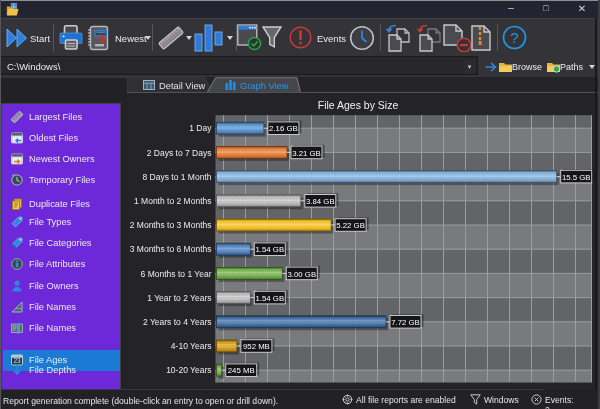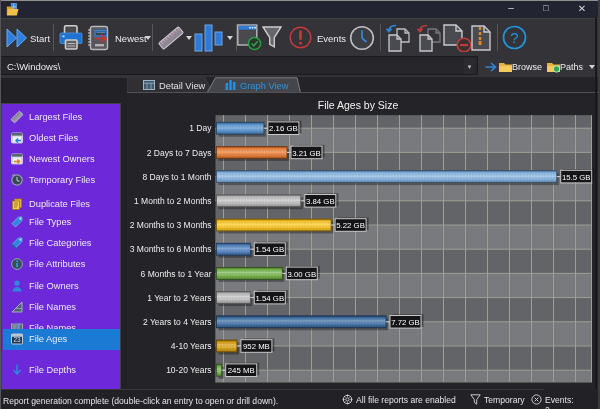--- a/index.html
+++ b/index.html
@@ -232,21 +232,21 @@
       </div>
       <div class="si" style="top:213.7px;">
         <svg width="14" height="14" viewBox="0 0 14 14" style="position:absolute;left:7px;top:3px">
           <rect x="1.5" y="3" width="6.5" height="8.5" fill="#5d6a75" stroke="#aab6c0" stroke-width="0.8"></rect>
           <rect x="9" y="3" width="3.5" height="8.5" fill="#5d6a75" stroke="#aab6c0" stroke-width="0.8"></rect>
           <path d="M2.5 5h4M2.5 7h4M2.5 9h3" stroke="#b9c4cd" stroke-width="0.8"></path>
           <path d="M8.2 2v11" stroke="#35a4dd" stroke-width="1"></path>
         </svg>
         <span>File Names</span>
       </div>
-      <div class="si" style="top:225px;background:#1b7bd4;padding-left:12px;">
+      <div class="si" style="top:246px;background:#1b7bd4;padding-left:12px;">
         <svg width="14" height="14" viewBox="0 0 14 14" style="position:absolute;left:7px;top:3px">
           <rect x="1.5" y="2" width="11" height="10" rx="1" fill="#24364a" stroke="#bcc8d2" stroke-width="1"></rect>
           <rect x="1.5" y="2" width="11" height="2.8" fill="#b9c6d2"></rect>
           <text x="7" y="10.4" text-anchor="middle" font-size="6.5" fill="#cfe0ef" font-family="Liberation Sans, sans-serif">23</text>
         </svg>
         <span>File Ages</span>
       </div>
       <div class="si" style="top:255.9px;">
         <svg width="14" height="14" viewBox="0 0 14 14" style="position:absolute;left:7px;top:3px">
           <path d="M7 1.5v9M3.5 7 7 11 10.5 7" stroke="#2e86dd" stroke-width="1.5" fill="none"></path>
@@ -525,21 +525,21 @@
   <div style="position:absolute;left:3px;top:6px">Report generation complete (double-click an entry to open or drill down).</div>
   <svg width="11" height="11" viewBox="0 0 11 11" style="position:absolute;left:342px;top:4px">
         <circle cx="5.5" cy="5.5" r="4.2" fill="none" stroke="#c9c9c9" stroke-width="1"></circle>
         <circle cx="5.5" cy="5.5" r="1.6" fill="#202024" stroke="#c9c9c9" stroke-width="1"></circle>
         <path d="M5.5 0.6v2M5.5 8.4v2M0.6 5.5h2M8.4 5.5h2M2 2l1.4 1.4M9 2 7.6 3.4M2 9l1.4-1.4M9 9 7.6 7.6" stroke="#c9c9c9" stroke-width="1"></path>
       </svg>
   <div style="position:absolute;left:356px;top:5px">All file reports are enabled</div>
   <svg width="11" height="11" viewBox="0 0 11 11" style="position:absolute;left:470px;top:4px">
         <path d="M0.8 0.8h9.4L6.7 5.5v4.7L4.3 8.4V5.5Z" fill="none" stroke="#c9c9c9" stroke-width="1"></path>
       </svg>
-  <div style="position:absolute;left:484px;top:5px">Temporary</div>
+  <div style="position:absolute;left:484px;top:5px">Windows</div>
   <svg width="11" height="11" viewBox="0 0 11 11" style="position:absolute;left:531px;top:4px">
         <circle cx="5.5" cy="5.5" r="4.6" fill="none" stroke="#c9c9c9" stroke-width="1"></circle>
         <path d="M3.6 3.6 7.4 7.4M7.4 3.6 3.6 7.4" stroke="#c9c9c9" stroke-width="1"></path>
       </svg>
   <div style="position:absolute;left:545px;top:5px">Events: 2</div>
 </div>
 <div style="position:absolute;left:0;top:0;width:600px;height:1px;background:#8f8f8f"></div>
 <div style="position:absolute;left:0;top:0;width:1px;height:409px;background:#55555a"></div>
 <div style="position:absolute;right:0;top:0;width:2px;height:409px;background:#3c3c40"></div>
 <div style="position:absolute;left:595px;top:18px;width:2px;height:371px;background:#19191d"></div>

